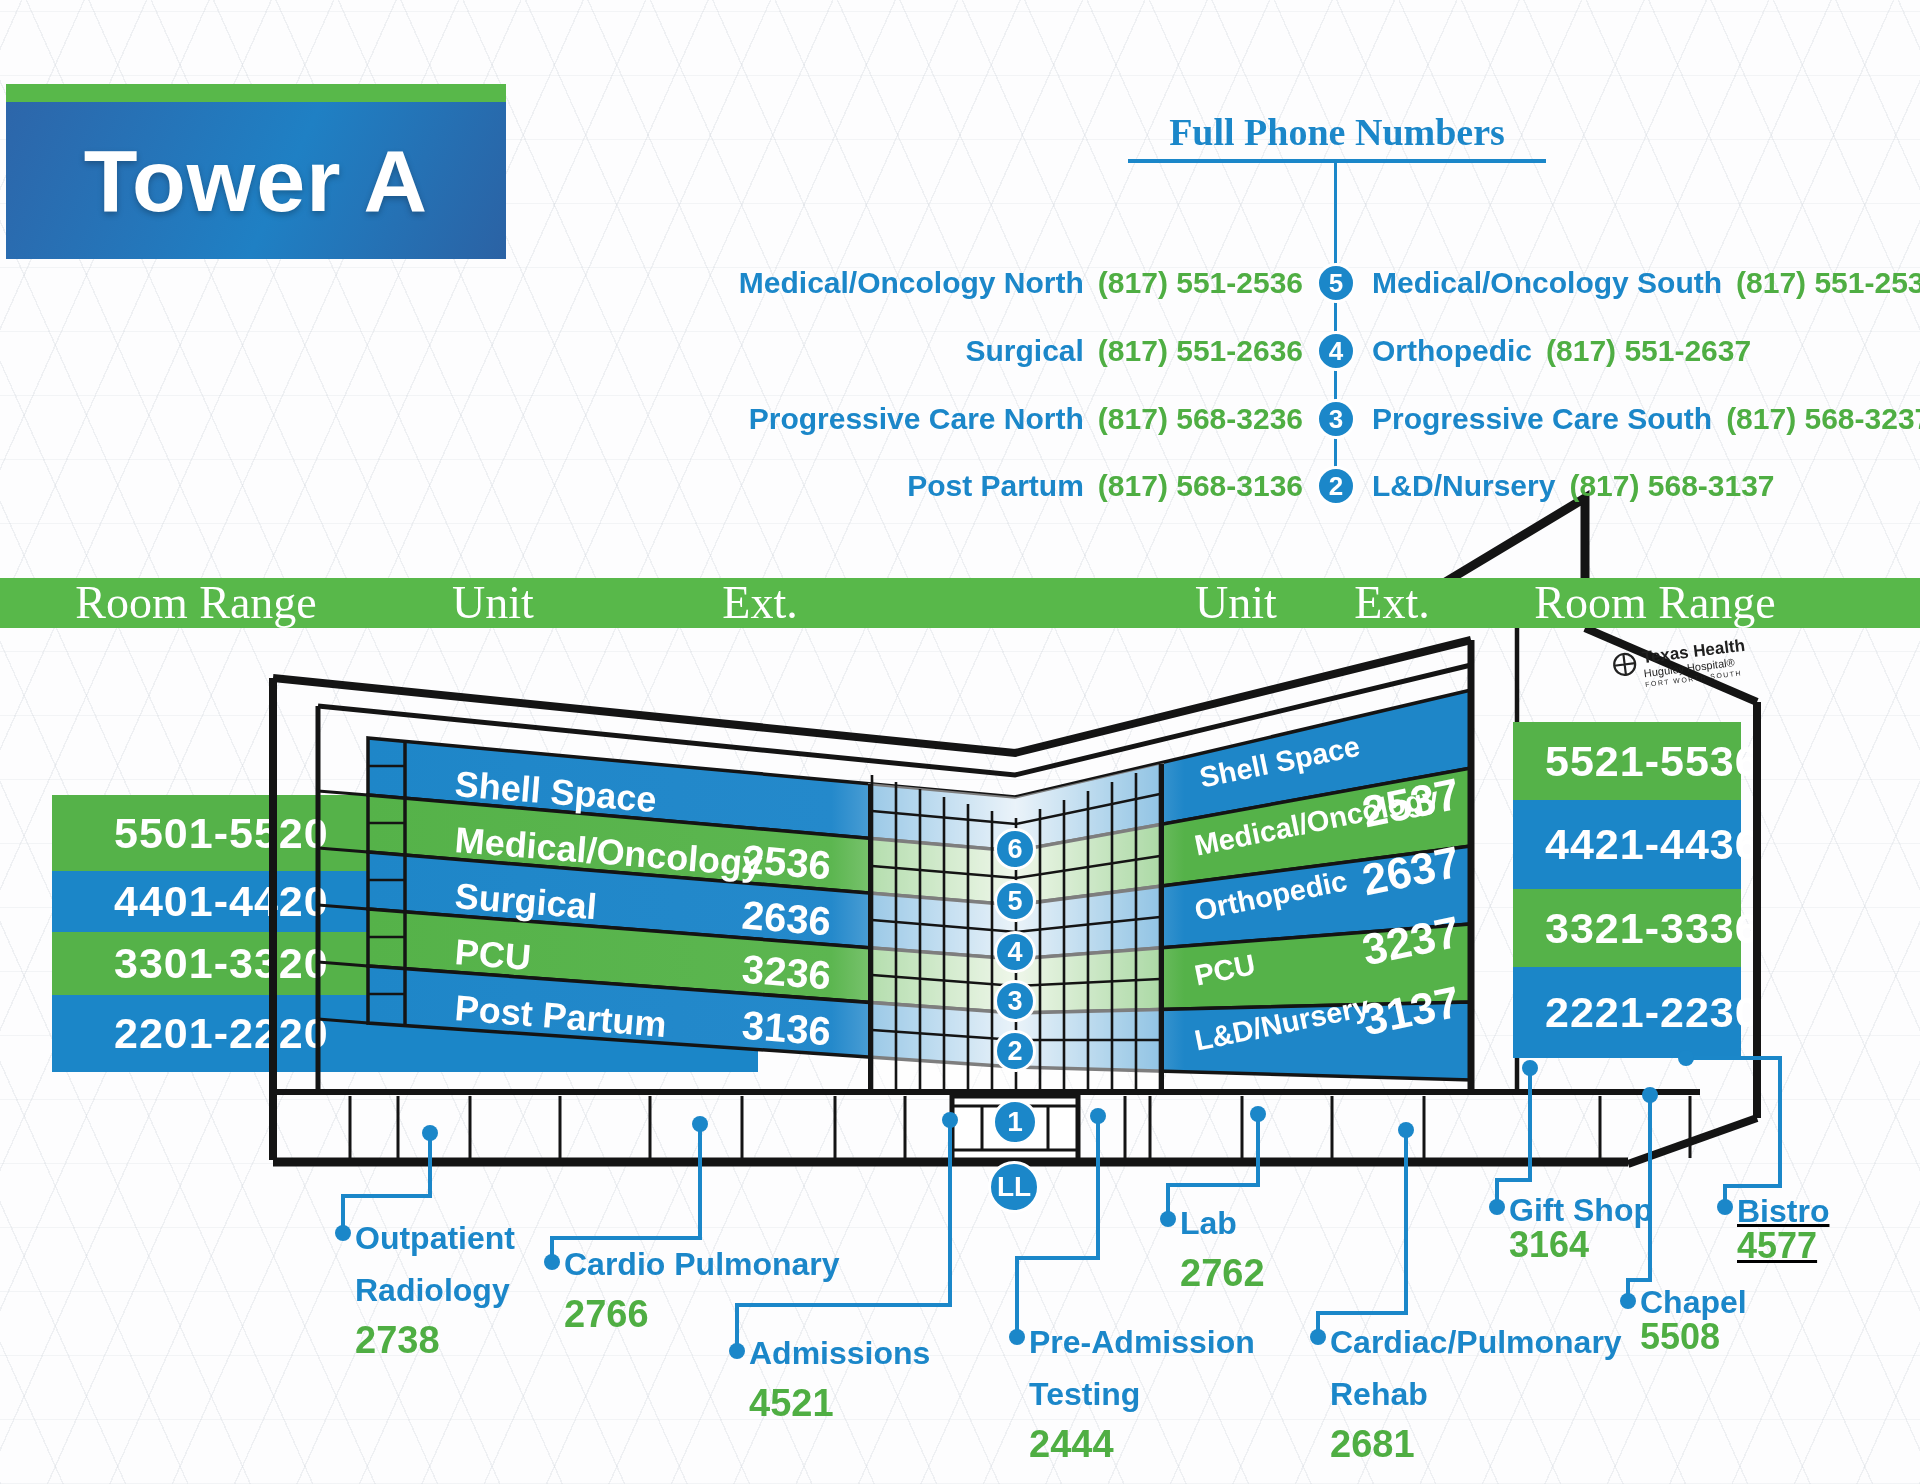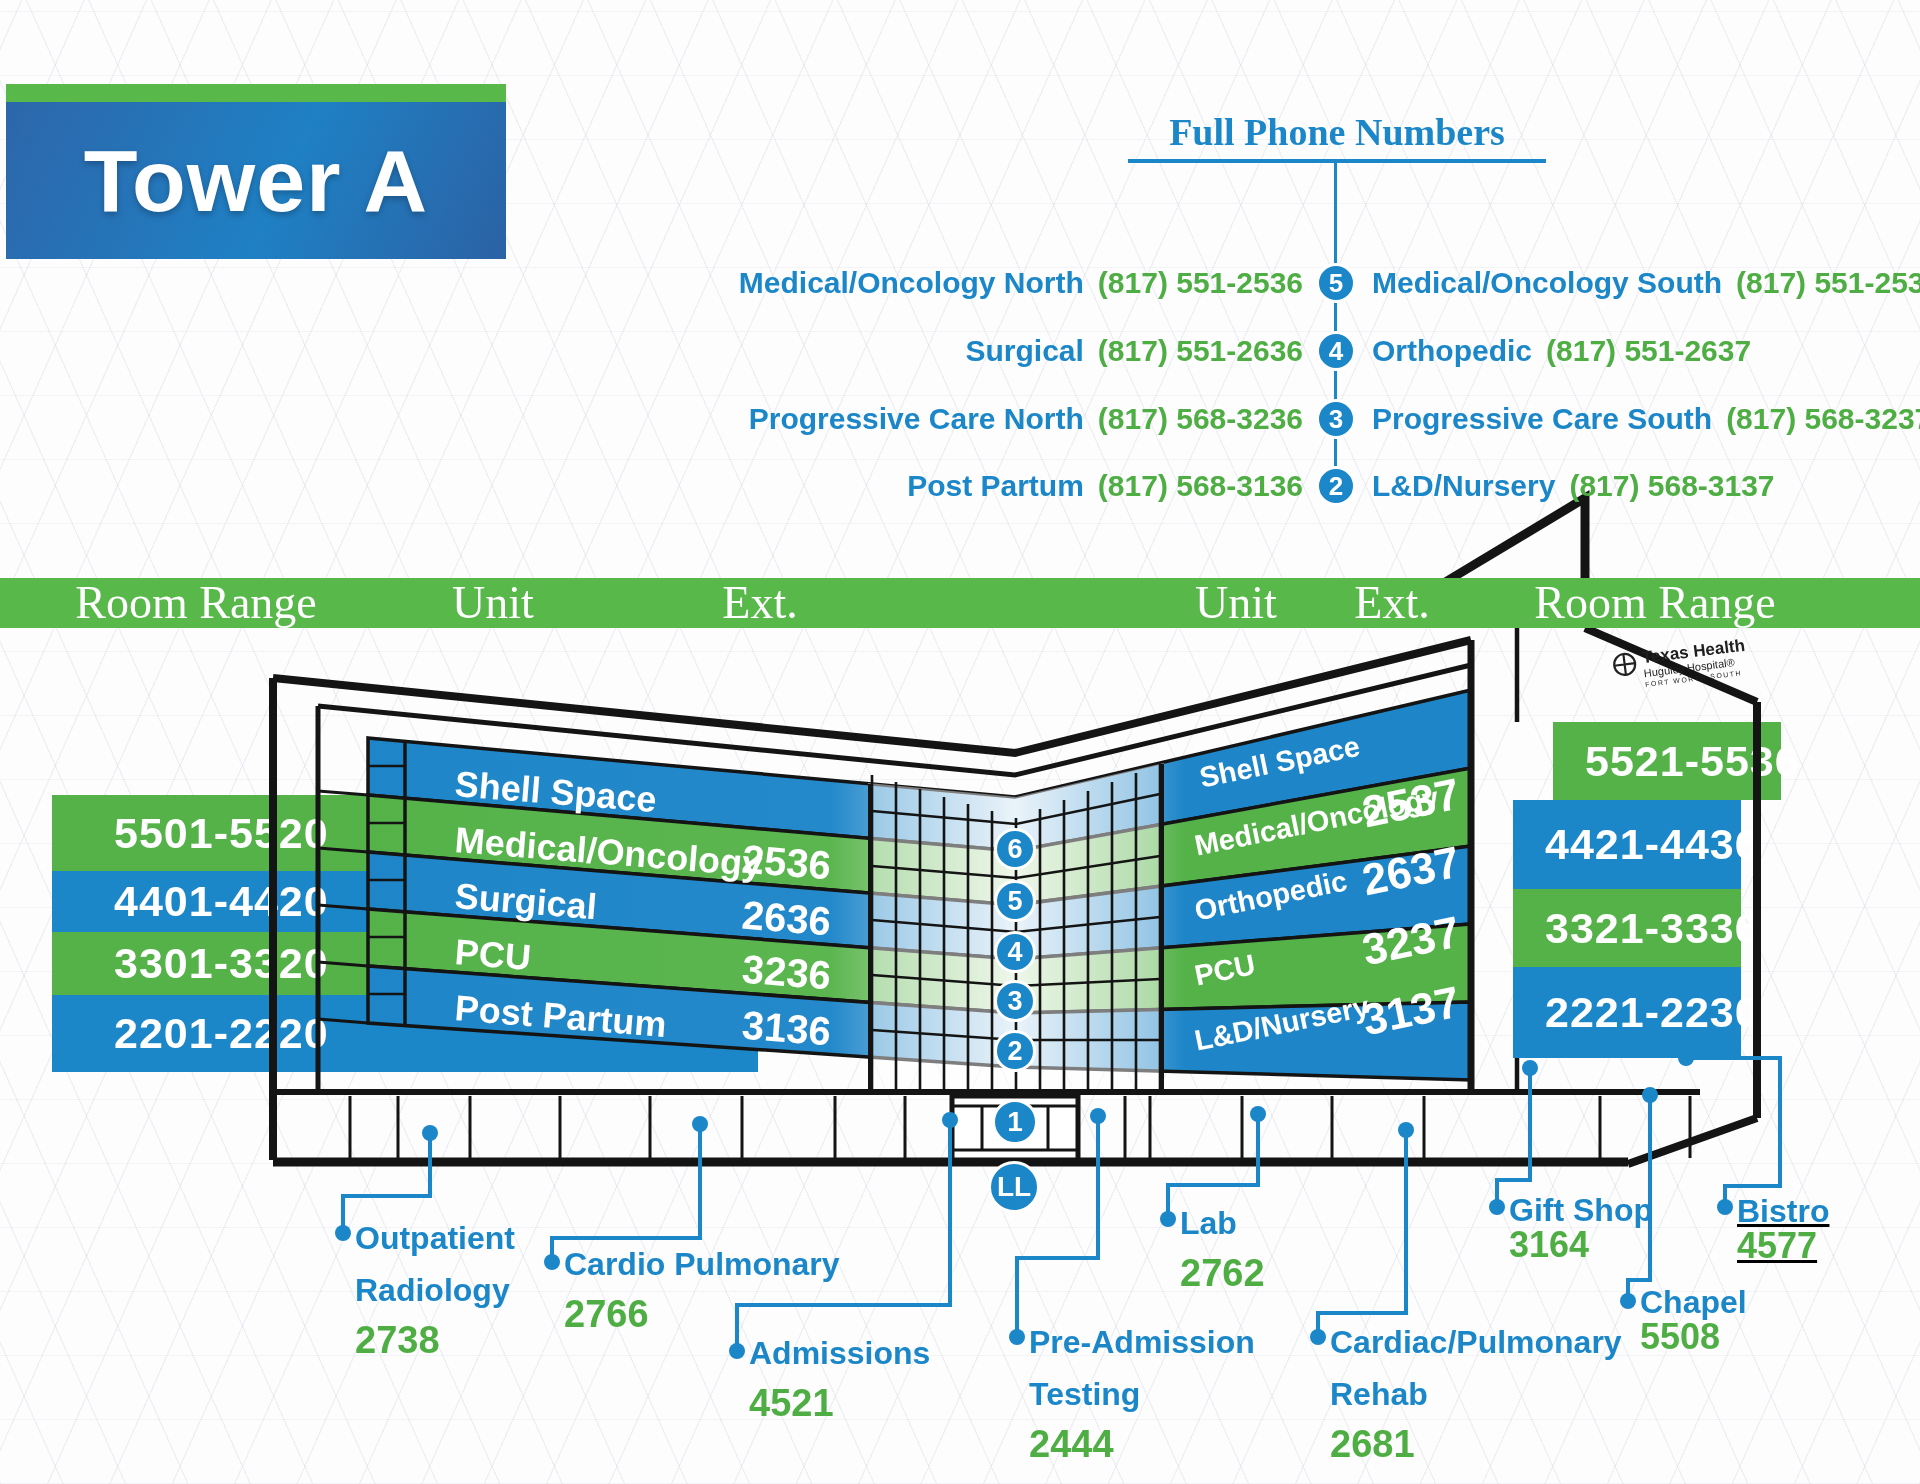--- a/index.html
+++ b/index.html
@@ -125,21 +125,21 @@
   <div class="bar lft blue" style="top:871px;height:61px;">
       <span>4401-4420</span>
     </div>
   <div class="bar lft green" style="top:932px;height:63px;">
       <span>3301-3320</span>
     </div>
   <div class="bar lft blue" style="top:995px;height:77px;">
       <span>2201-2220</span>
     </div>
 
-  <div class="bar rgt green" style="top:722px;height:78px;margin-left:40px;">
+  <div class="bar rgt green" style="top:722px;height:78px;">
       <span>5521-5536</span>
     </div>
   <div class="bar rgt blue" style="top:800px;height:89px;">
       <span>4421-4436</span>
     </div>
   <div class="bar rgt green" style="top:889px;height:78px;">
       <span>3321-3336</span>
     </div>
   <div class="bar rgt blue" style="top:967px;height:91px;">
       <span>2221-2230</span>

